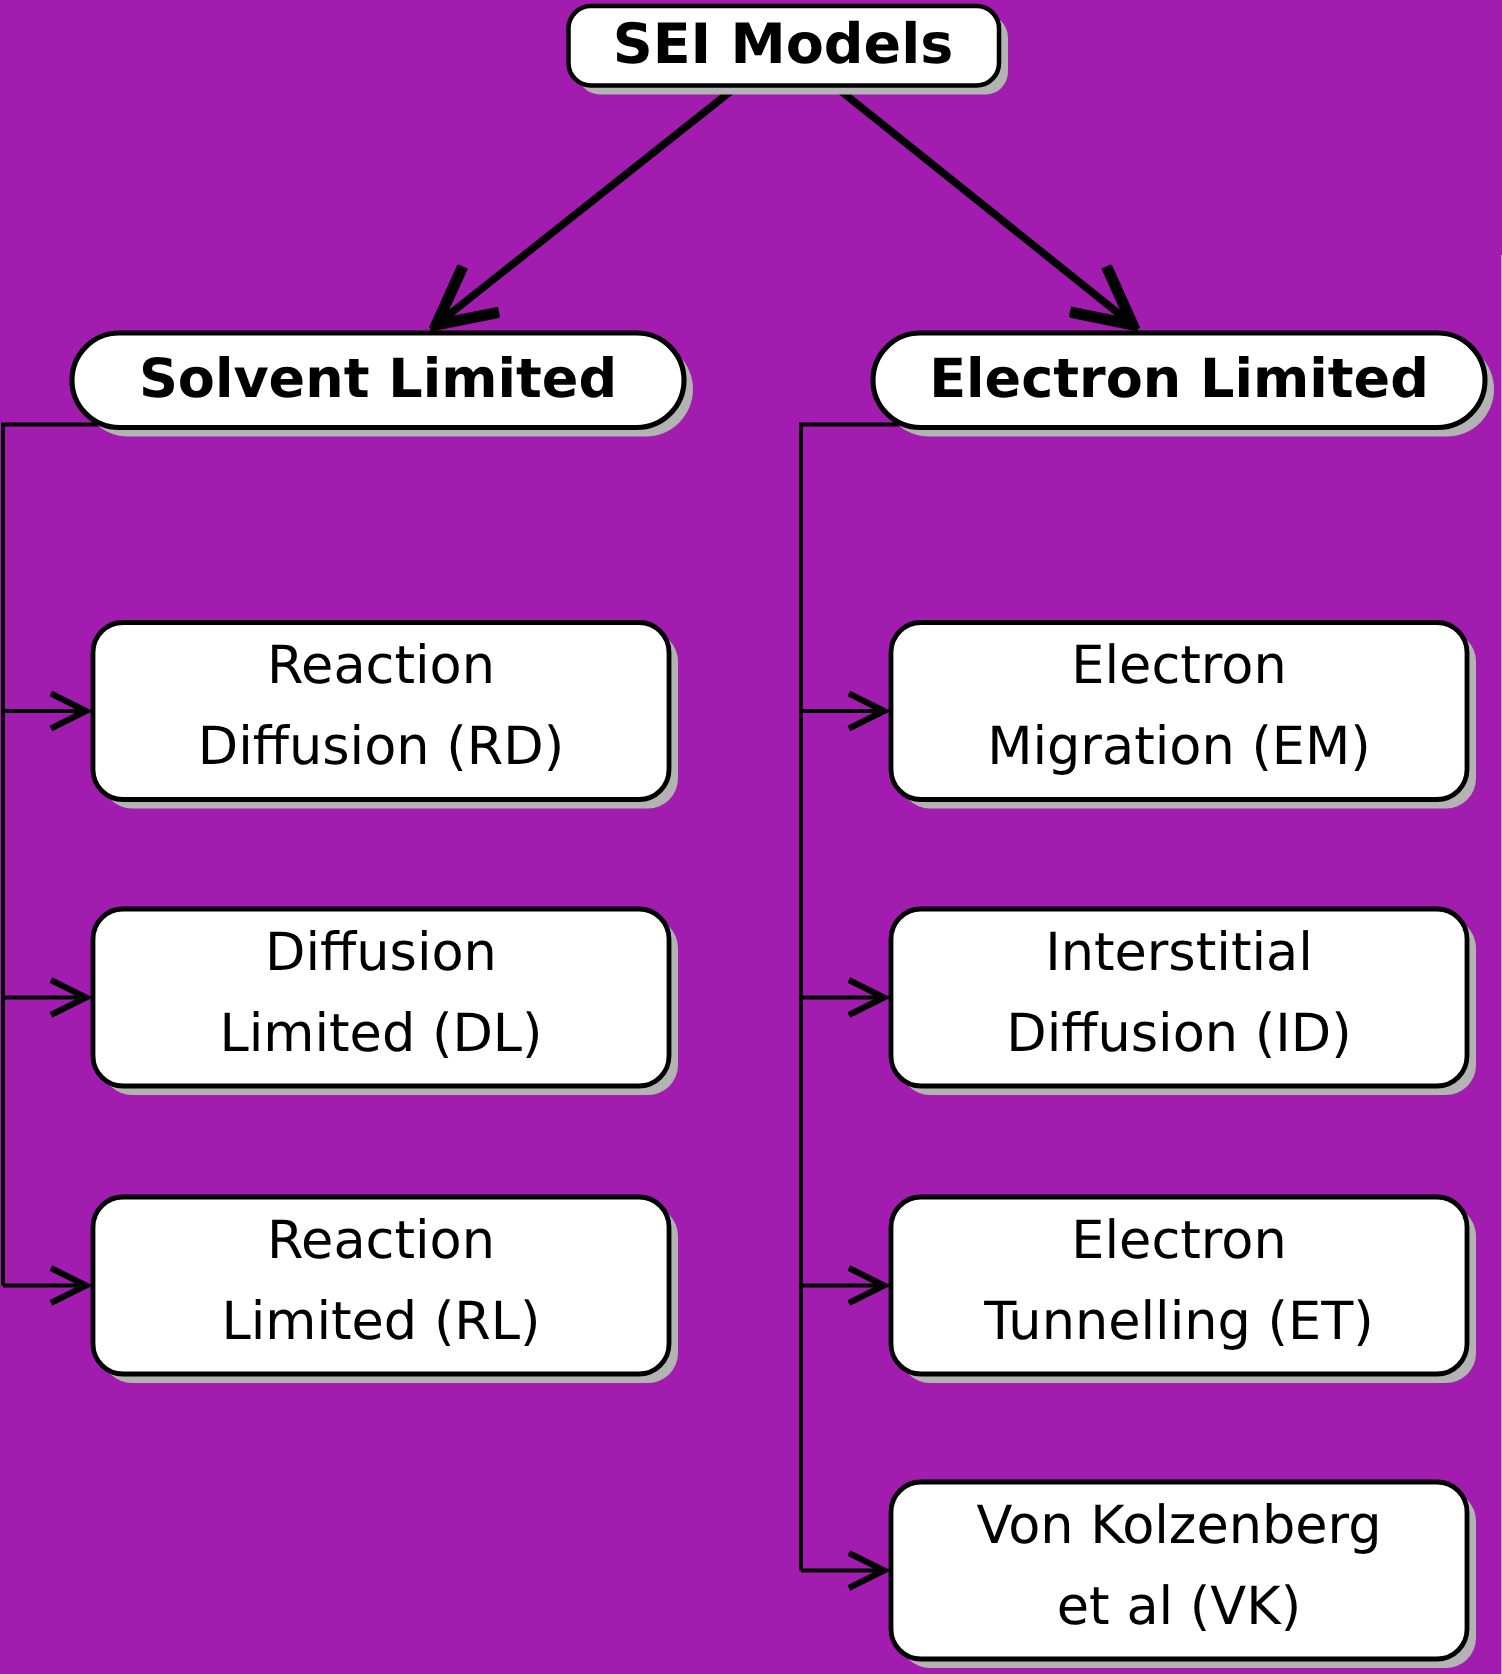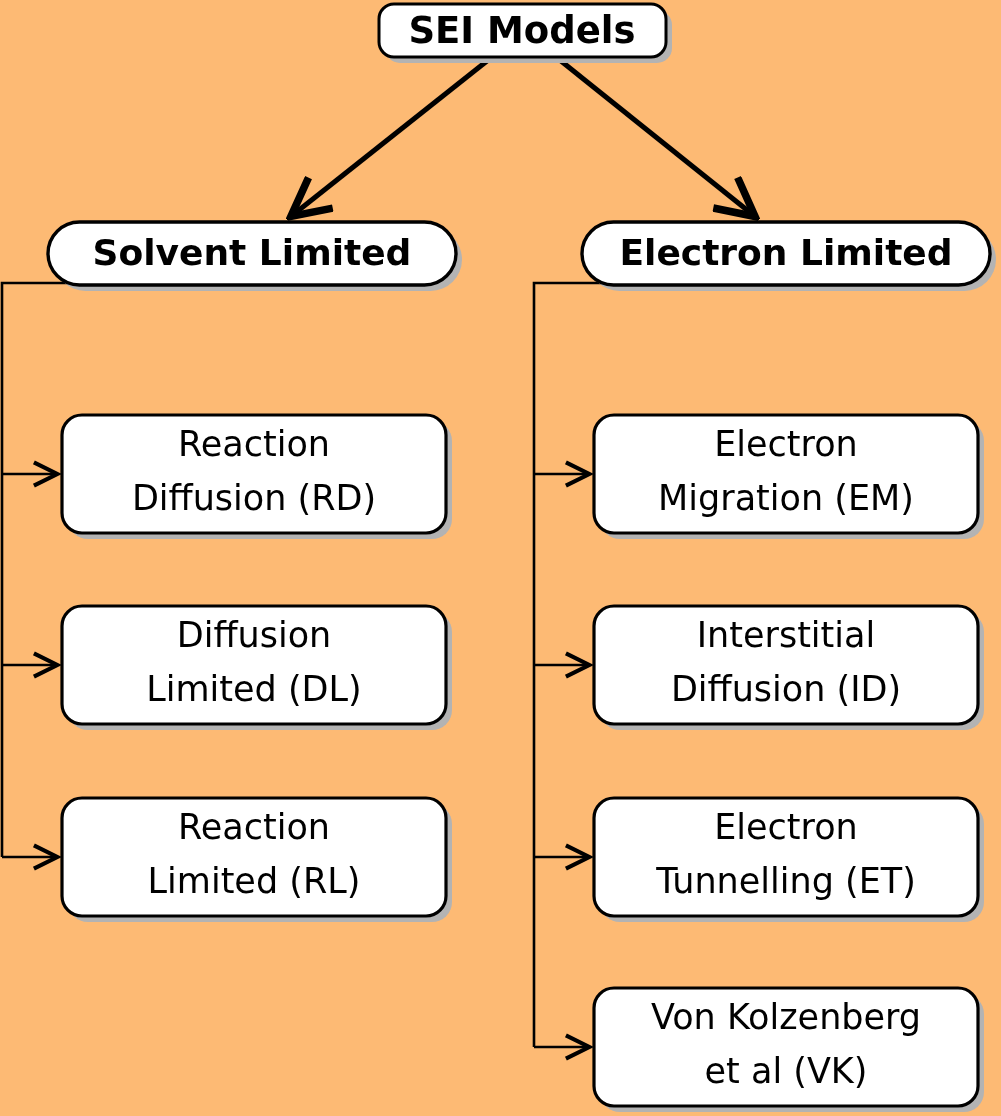--- a/index.html
+++ b/index.html
@@ -10,21 +10,21 @@
   body {
     width: 1001px;
     height: 1116px;
     overflow: hidden;
     font-family: "DejaVu Sans", sans-serif;
   }
   #diagram-root {
     position: relative;
     width: 1001px;
     height: 1116px;
-    background: #fdba74;
+    background: #a21caf;
   }
   svg.diagram-canvas {
     position: absolute;
     top: 0;
     left: 0;
     width: 1001px;
     height: 1116px;
     display: block;
   }
   .node-box {

